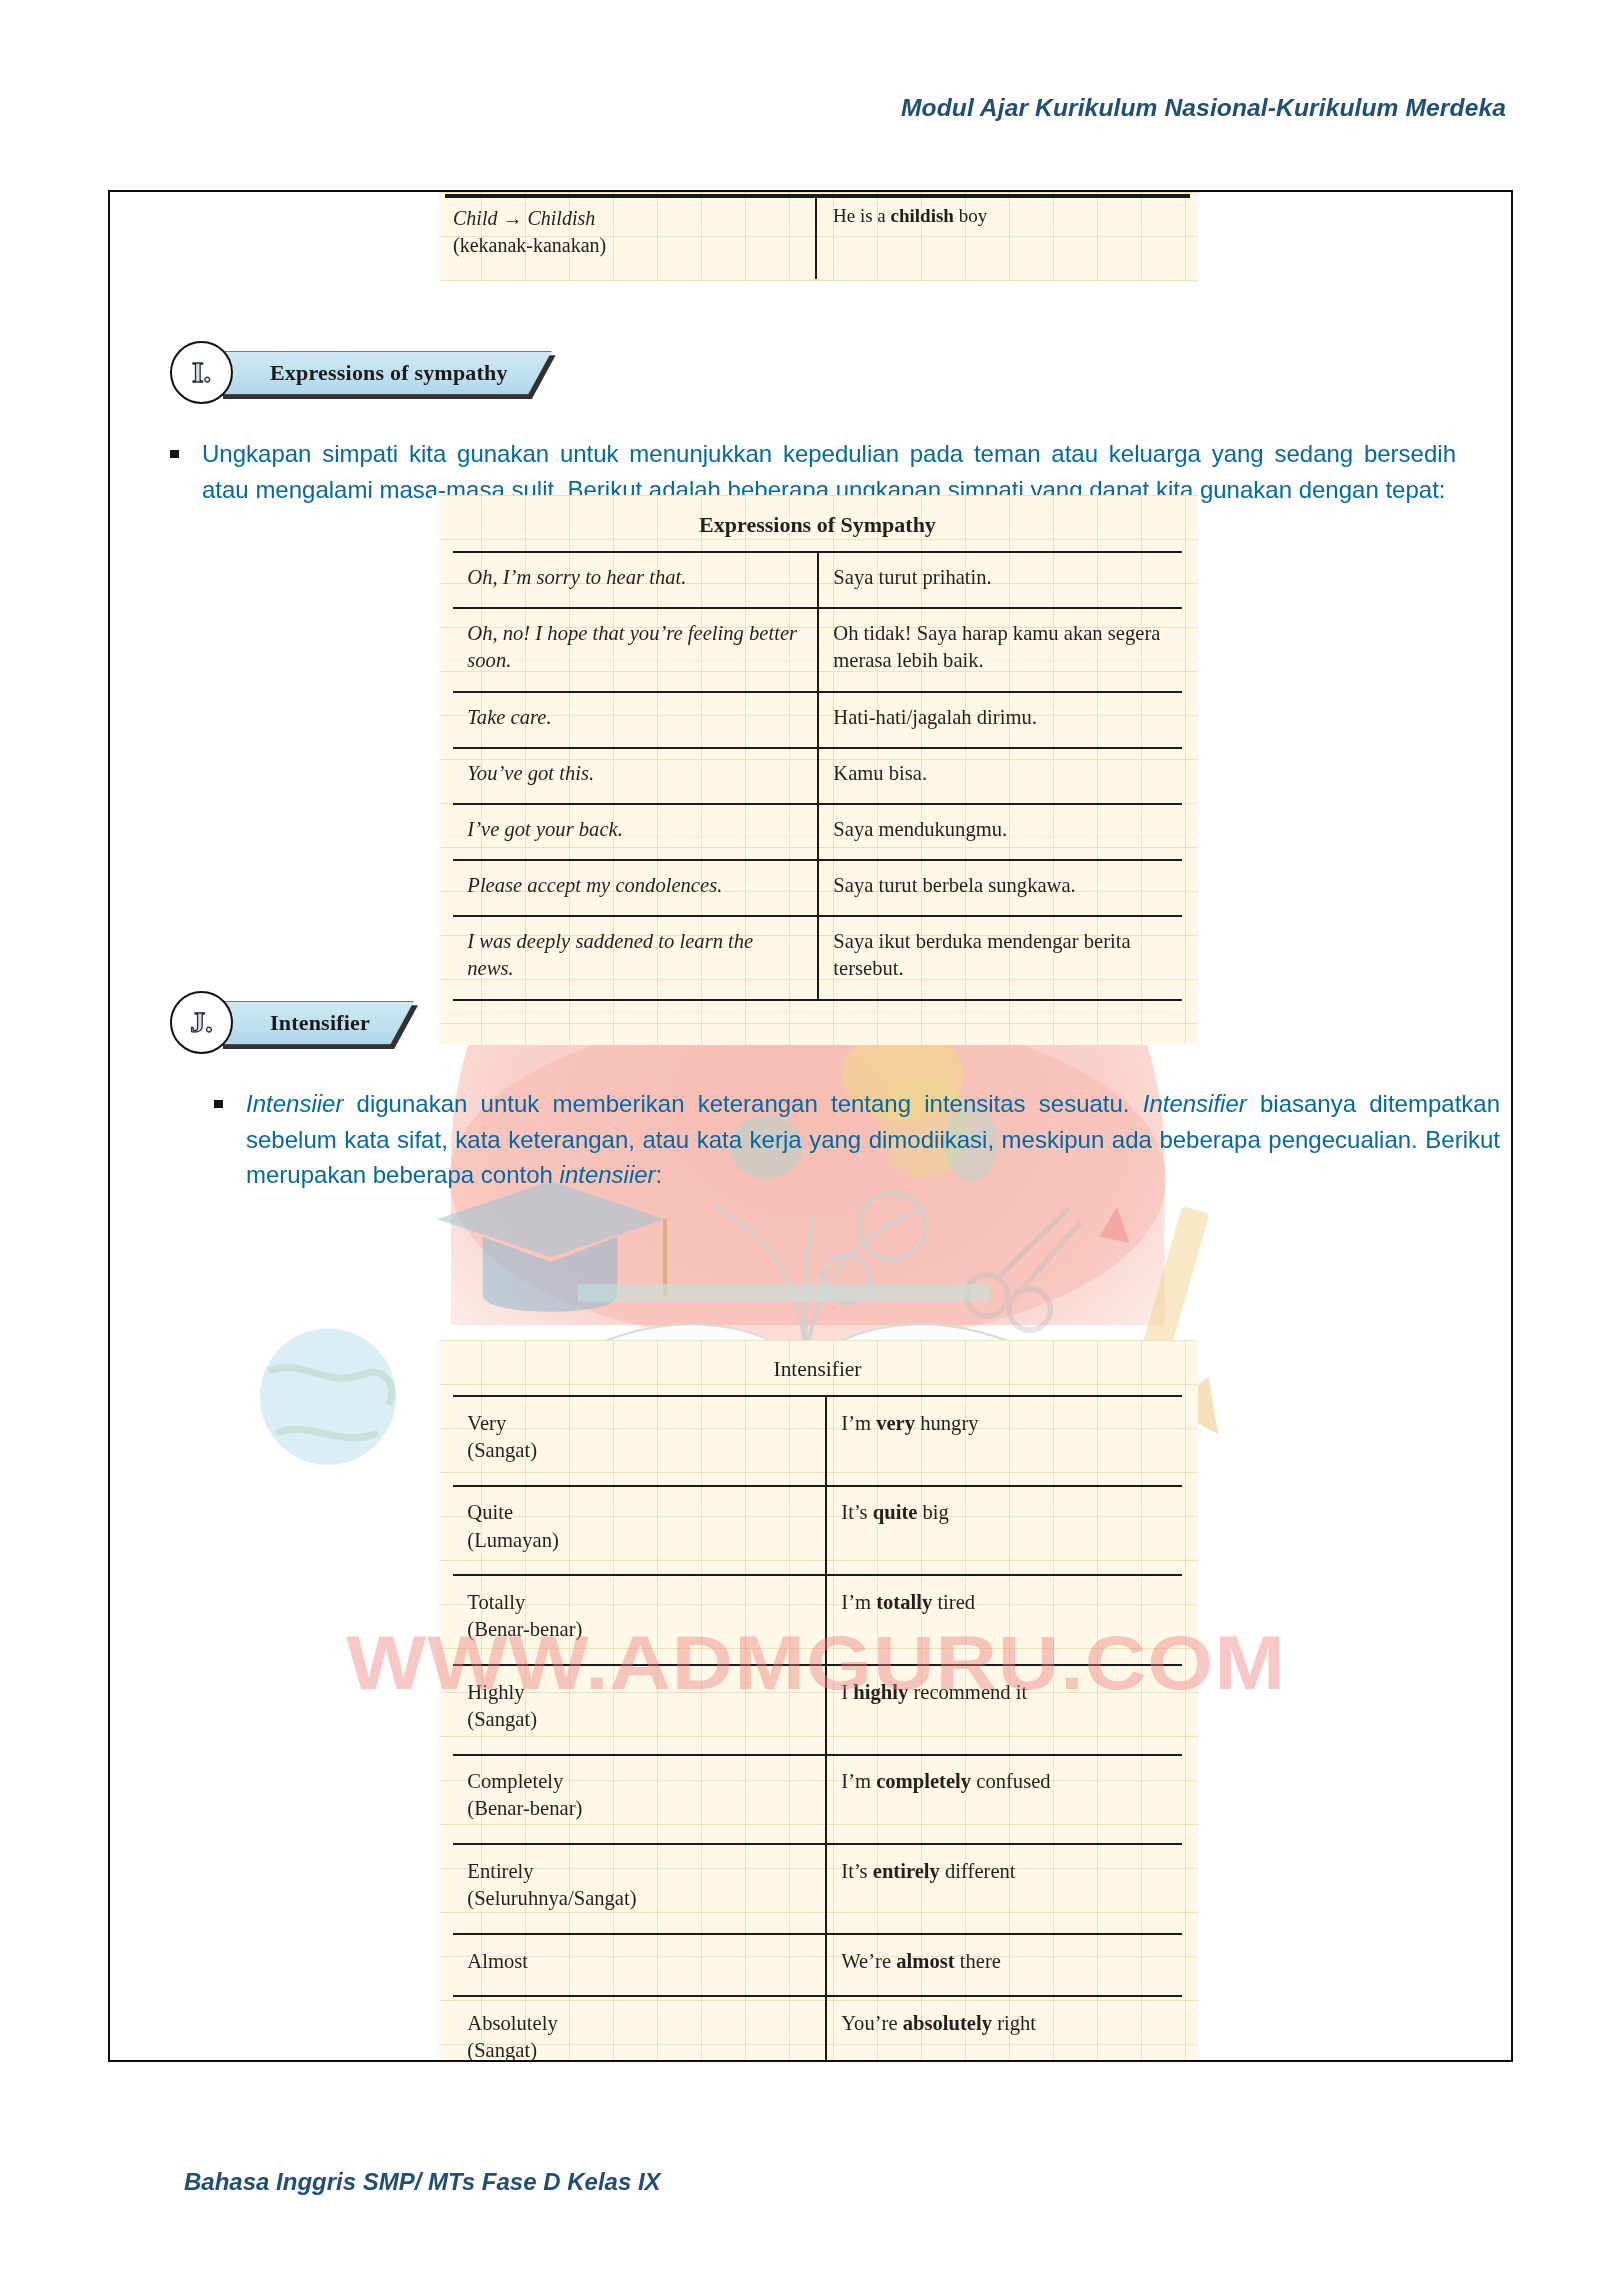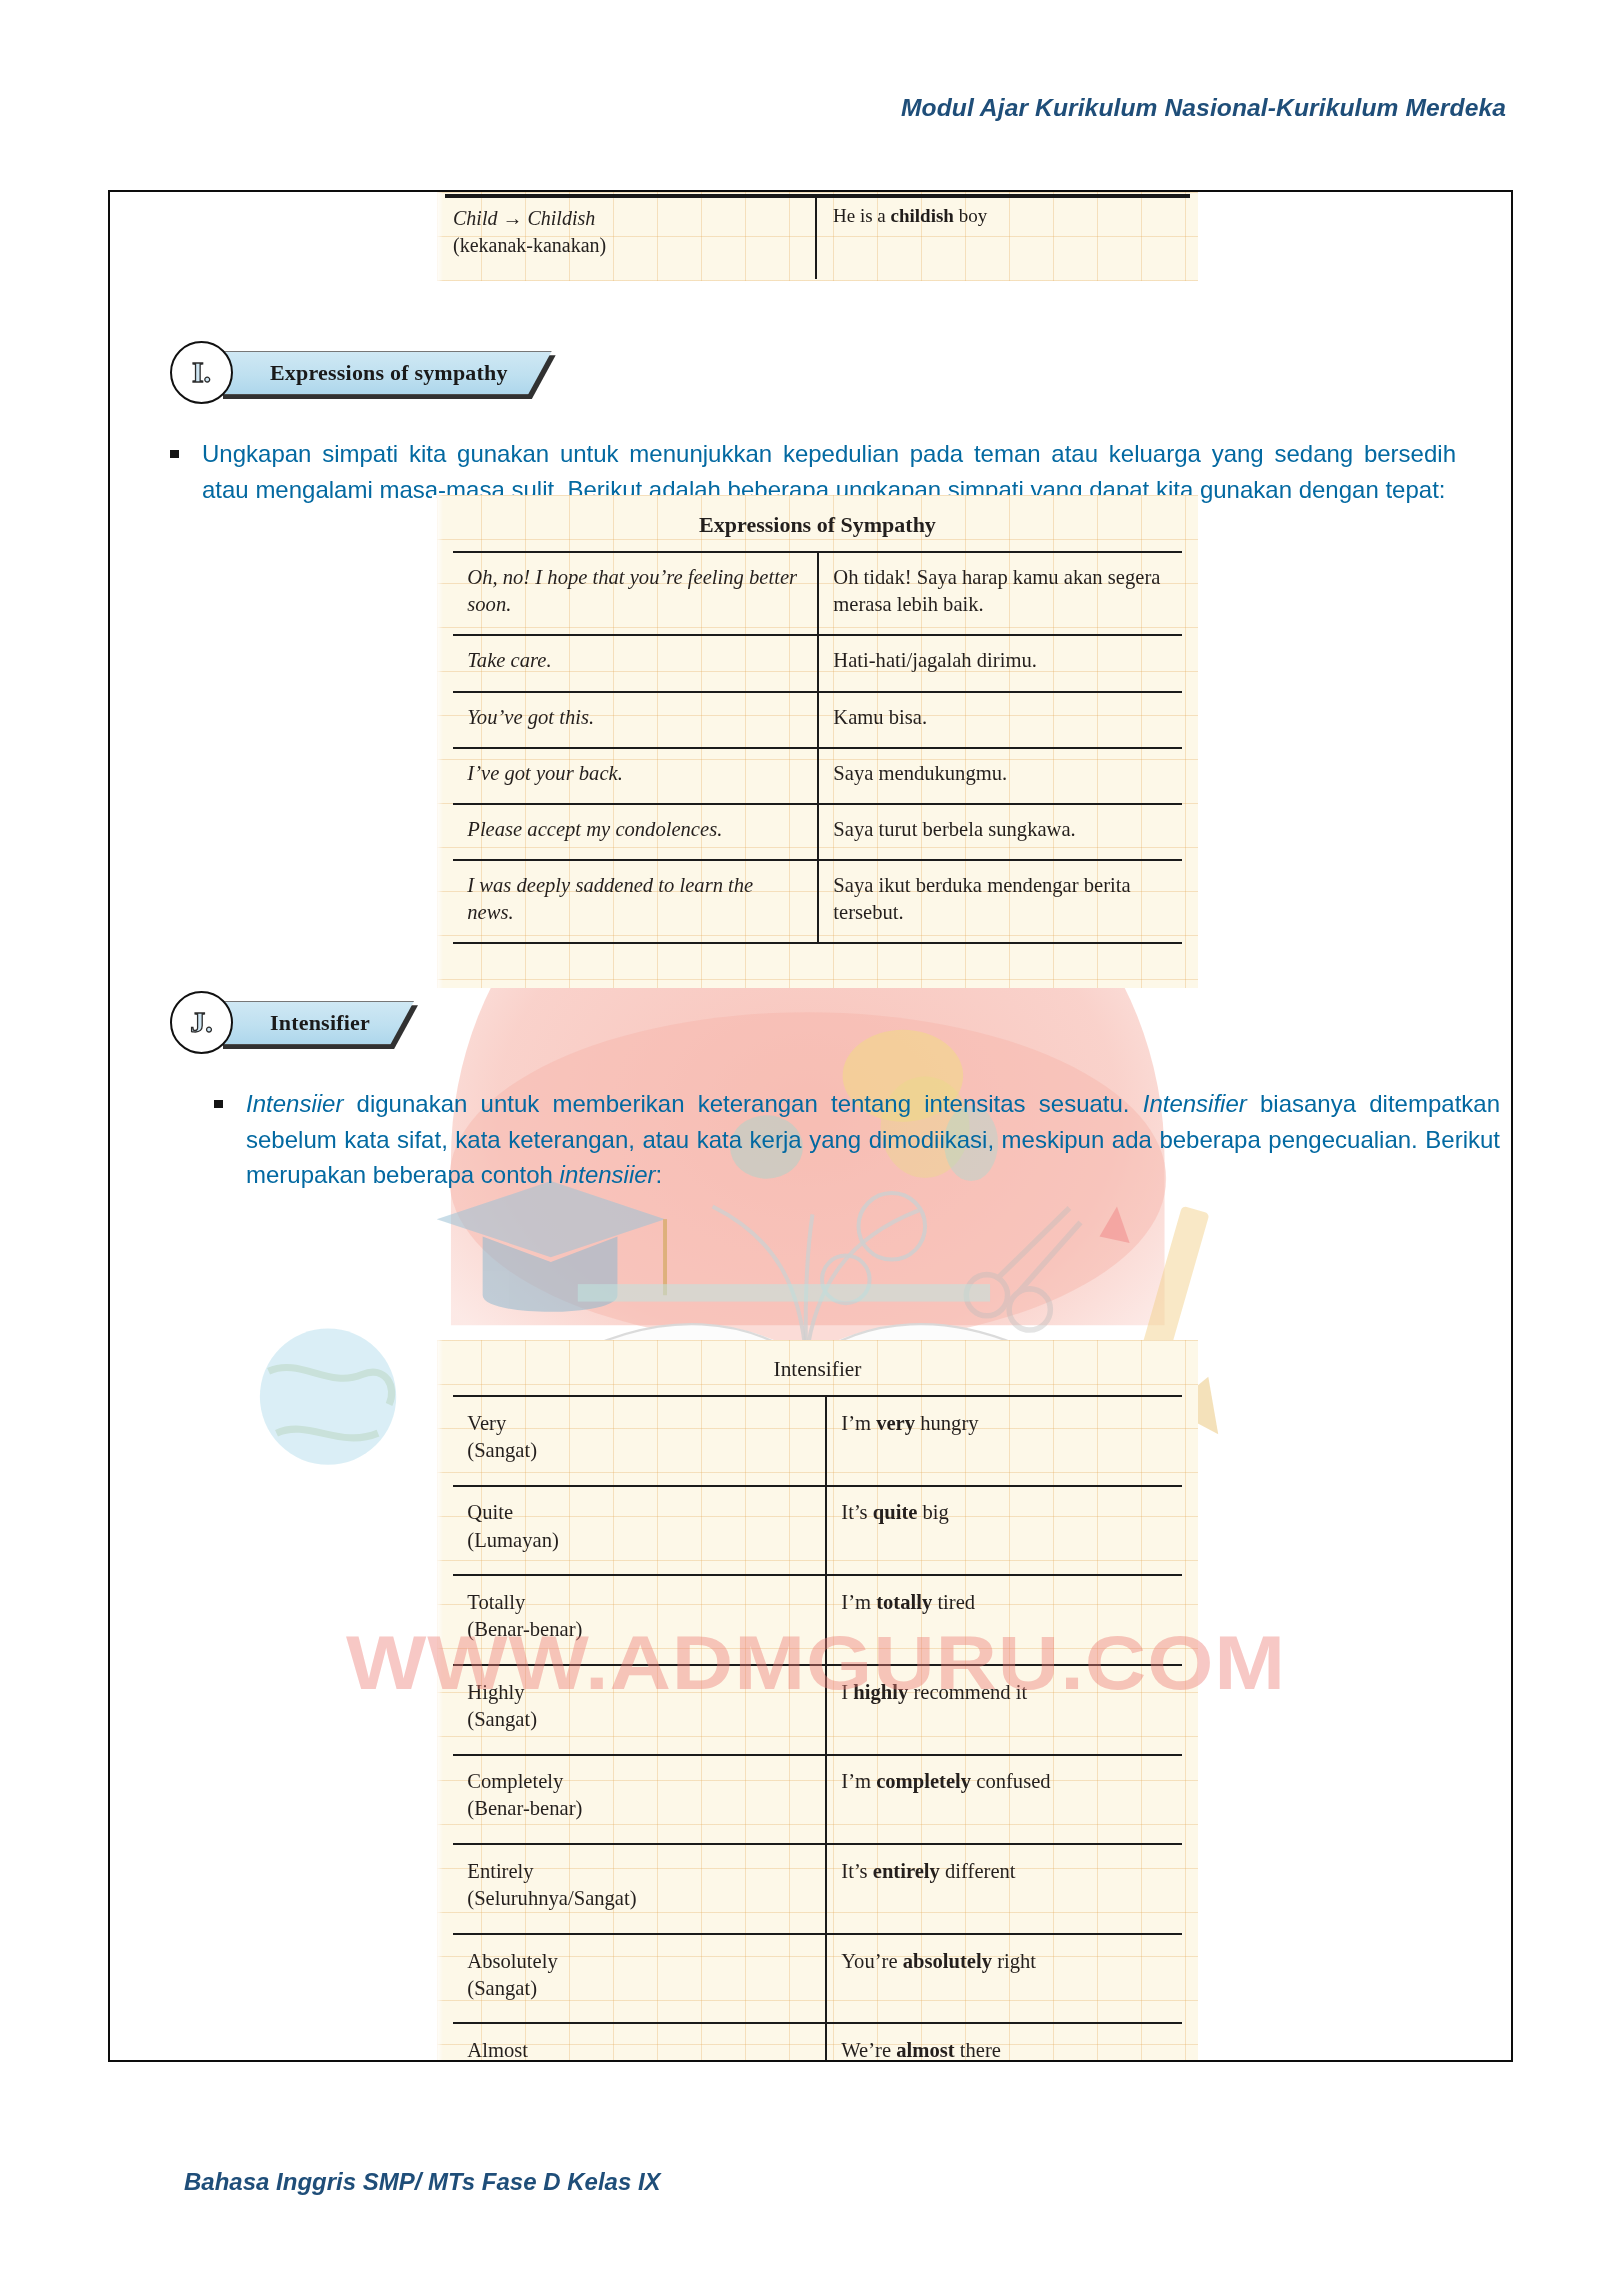--- a/index.html
+++ b/index.html
@@ -360,20 +360,24 @@
 
     <div style="position:absolute; left:0; top:244px; width:1405px;">
       <p class="bullet-para" id="para-sympathy"><span>Ungkapan simpati kita gunakan untuk menunjukkan kepedulian pada teman atau keluarga yang sedang bersedih atau mengalami masa-masa sulit. Berikut adalah beberapa ungkapan simpati yang dapat kita gunakan dengan tepat:</span></p>
     </div>
 
     <div class="paper tbl-wrap" id="sympathy-paper">
       <table class="tbl">
         <caption class="bold">Expressions of Sympathy</caption>
         <tbody id="sympathy-body">
             <tr>
+              <td class="col-a en">Oh, I’m sorry to hear that.</td>
+              <td>Saya turut prihatin.</td>
+            </tr>
+            <tr>
               <td class="col-a en">Oh, no! I hope that you’re feeling better soon.</td>
               <td>Oh tidak! Saya harap kamu akan segera merasa lebih baik.</td>
             </tr>
             <tr>
               <td class="col-a en">Take care.</td>
               <td>Hati-hati/jagalah dirimu.</td>
             </tr>
             <tr>
               <td class="col-a en">You’ve got this.</td>
               <td>Kamu bisa.</td>
@@ -433,27 +437,27 @@
             </tr>
             <tr>
               <td class="col-a en"><span>Completely</span><br><span>(Benar-benar)</span></td>
               <td><span>I’m </span><b>completely</b><span> confused</span></td>
             </tr>
             <tr>
               <td class="col-a en"><span>Entirely</span><br><span>(Seluruhnya/Sangat)</span></td>
               <td><span>It’s </span><b>entirely</b><span> different</span></td>
             </tr>
             <tr>
+              <td class="col-a en"><span>Almost</span><br></td>
+              <td><span>We’re </span><b>almost</b><span> there</span></td>
+            </tr>
+            <tr>
               <td class="col-a en"><span>Absolutely</span><br><span>(Sangat)</span></td>
               <td><span>You’re </span><b>absolutely</b><span> right</span></td>
             </tr>
-            <tr>
-              <td class="col-a en"><span>Almost</span><br></td>
-              <td><span>We’re </span><b>almost</b><span> there</span></td>
-            </tr>
           </tbody>
       </table>
     </div>
 
   </div>
 </div>
 
 <div class="page-footer">Bahasa Inggris SMP/ MTs Fase D Kelas IX</div>
 
 

